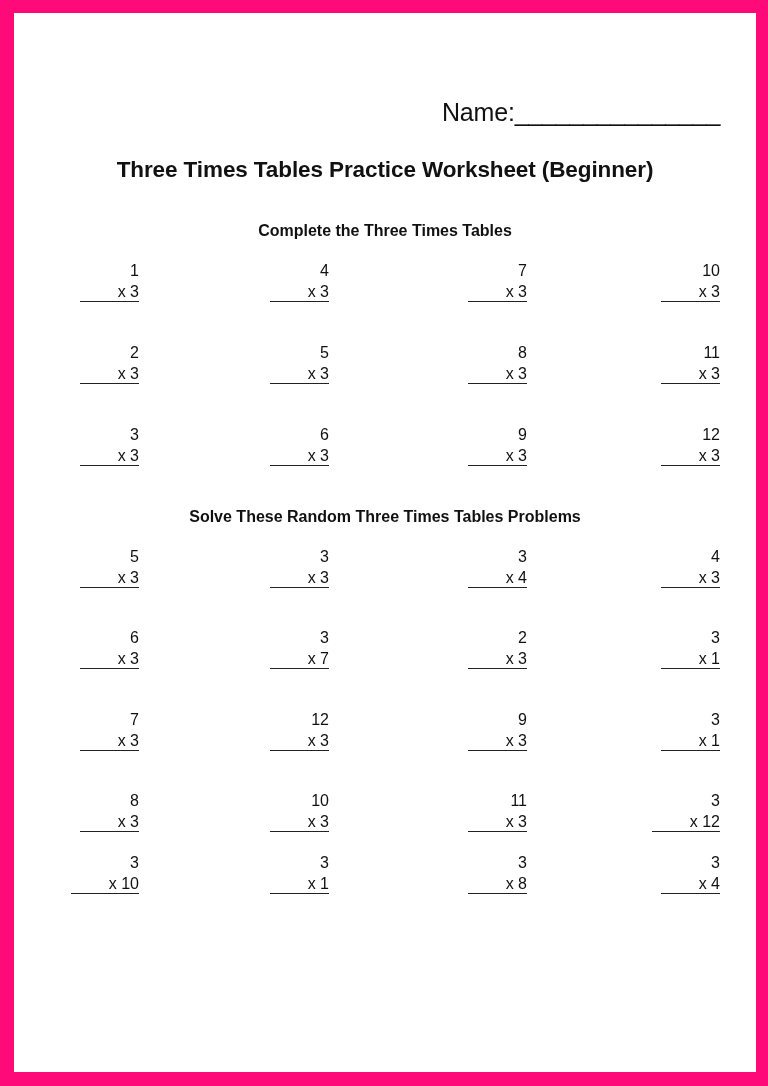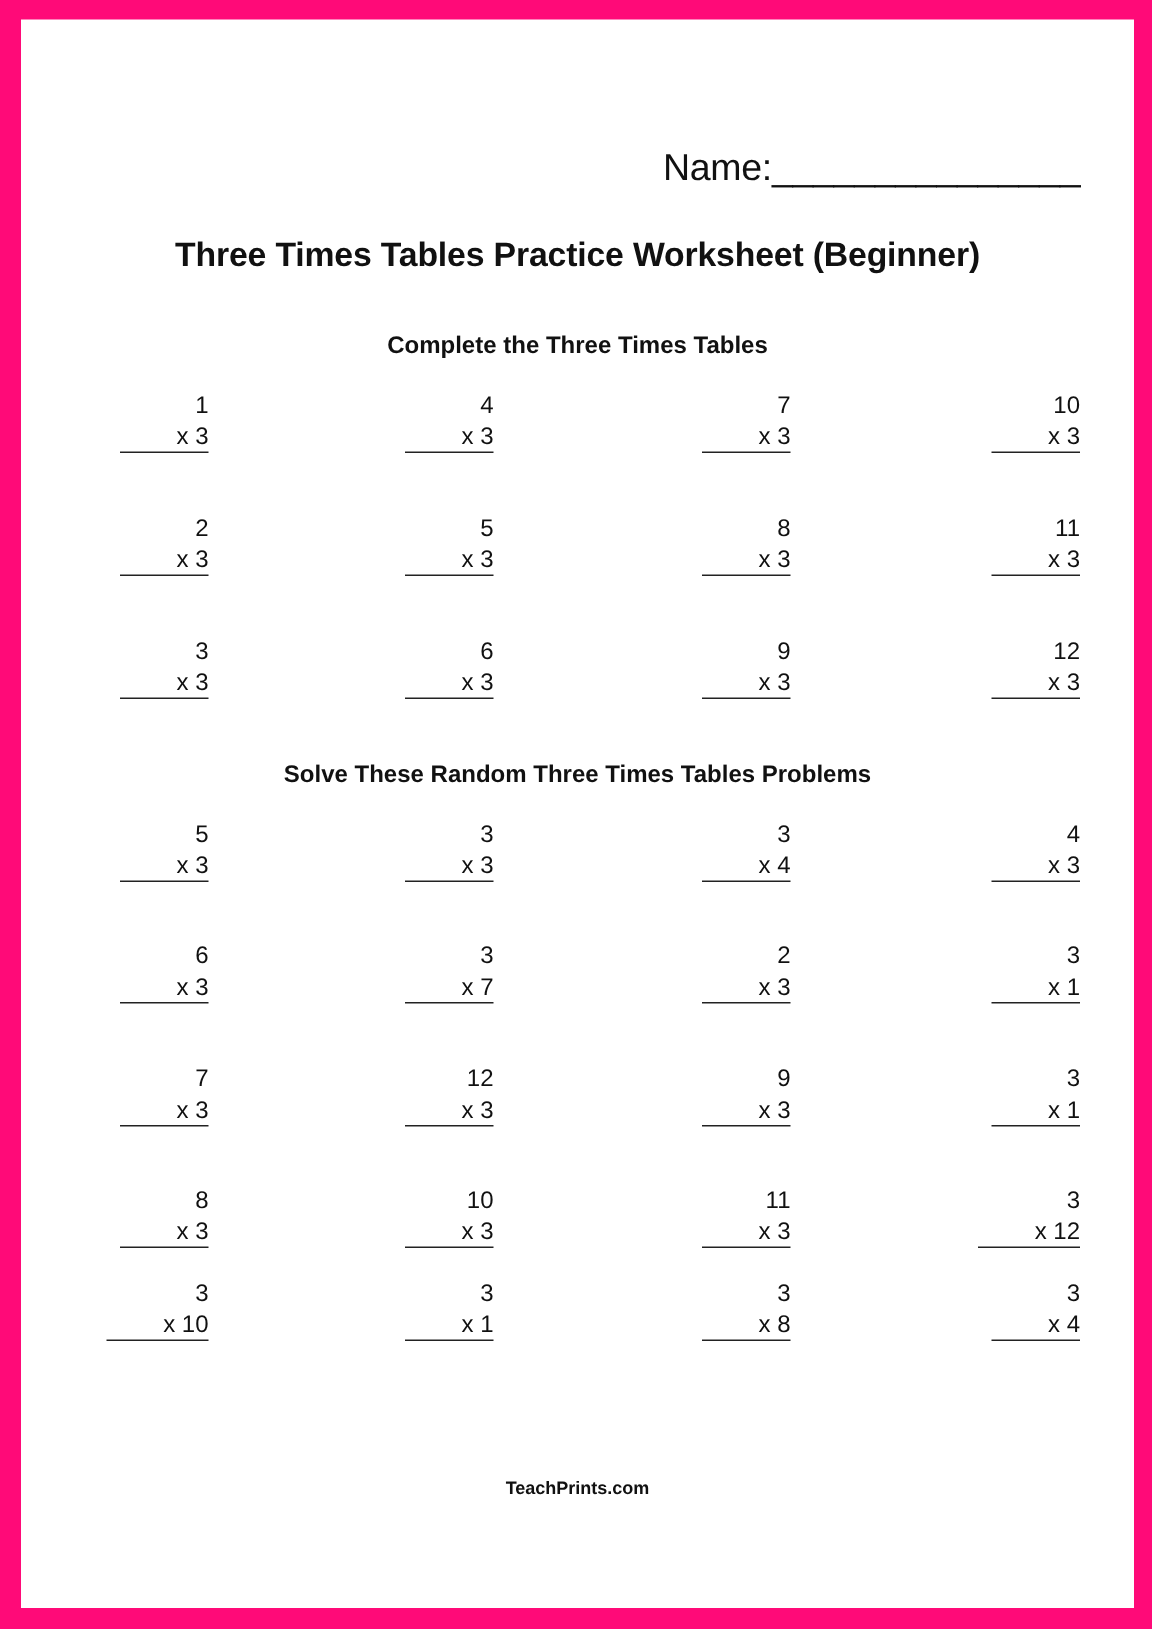--- a/index.html
+++ b/index.html
@@ -77,14 +77,13 @@
       <div class="problem" style="top: 777px; right: 617px;"><span class="top">8</span><span class="bottom"><span class="pad" style="width: 38px;"></span><span>x 3</span></span></div>
       <div class="problem" style="top: 777px; right: 427px;"><span class="top">10</span><span class="bottom"><span class="pad" style="width: 38px;"></span><span>x 3</span></span></div>
       <div class="problem" style="top: 777px; right: 229px;"><span class="top">11</span><span class="bottom"><span class="pad" style="width: 38px;"></span><span>x 3</span></span></div>
       <div class="problem" style="top: 777px; right: 36px;"><span class="top">3</span><span class="bottom"><span class="pad" style="width: 38px;"></span><span>x 12</span></span></div>
       <div class="problem" style="top: 839px; right: 617px;"><span class="top">3</span><span class="bottom"><span class="pad" style="width: 38px;"></span><span>x 10</span></span></div>
       <div class="problem" style="top: 839px; right: 427px;"><span class="top">3</span><span class="bottom"><span class="pad" style="width: 38px;"></span><span>x 1</span></span></div>
       <div class="problem" style="top: 839px; right: 229px;"><span class="top">3</span><span class="bottom"><span class="pad" style="width: 38px;"></span><span>x 8</span></span></div>
       <div class="problem" style="top: 839px; right: 36px;"><span class="top">3</span><span class="bottom"><span class="pad" style="width: 38px;"></span><span>x 4</span></span></div>
     </div>
 
-  <div class="footer">TeachPrints.com</div>
 </div>
 
 </body></html>

